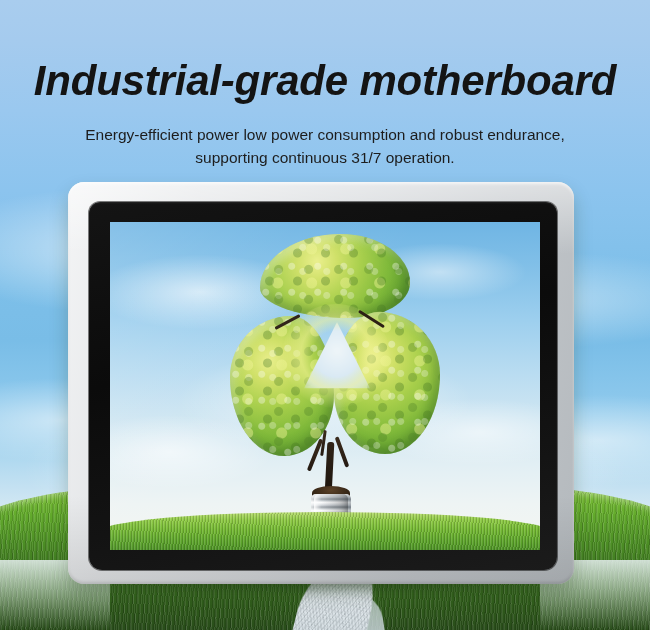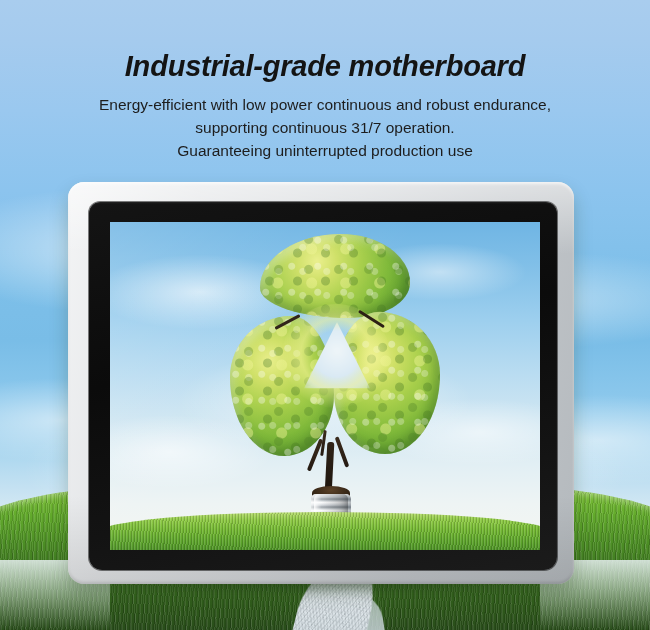--- a/index.html
+++ b/index.html
@@ -119,23 +119,23 @@
   
   .header {
     position: absolute;
     left: 0;
     right: 0;
     top: 0;
     text-align: center;
     z-index: 6;
   }
   .title {
-    margin: 0;
+    margin: 8px;
     padding-top: 51px;
-    font-size: 29px;
+    font-size: 42px;
     font-weight: bold;
     font-style: italic;
     letter-spacing: -0.2px;
     color: #141414;
     line-height: 1.05;
   }
   .subtitle {
     margin: 0;
     padding-top: 13px;
     font-size: 15.5px;
@@ -374,23 +374,22 @@
   <div class="path-2"></div>
   <div class="path">
     <div class="path-texture"></div>
   </div>
   <div class="ground-fade-left"></div>
   <div class="ground-fade-right"></div>
 
   <div class="header">
     <h1 class="title">Industrial-grade motherboard</h1>
     <div class="subtitle">
-      <div>Energy-efficient with low power continuous and robust endurance,</div>
+      <div>Energy-efficient power low power consumption and robust endurance,</div>
       <div>supporting continuous 31/7 operation.</div>
-      <div>Guaranteeing uninterrupted production use</div>
     </div>
   </div>
 
   <div class="monitor-shadow"></div>
 
   <div class="monitor">
     <div class="monitor-inner-shade"></div>
     <div class="bezel">
 
       <div class="screen">

